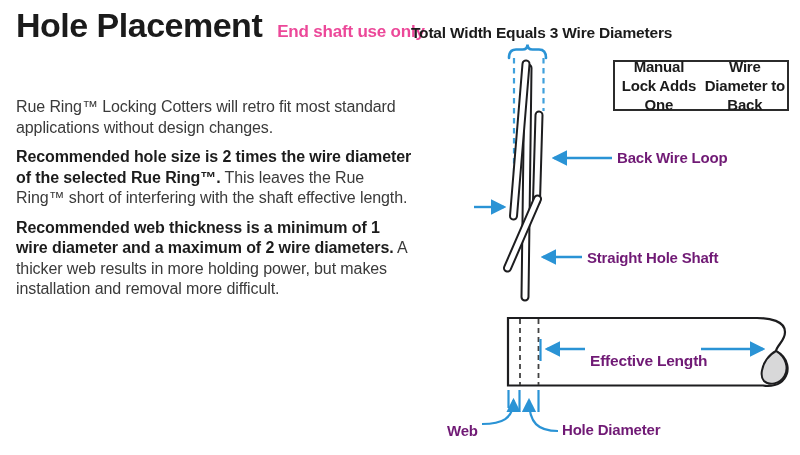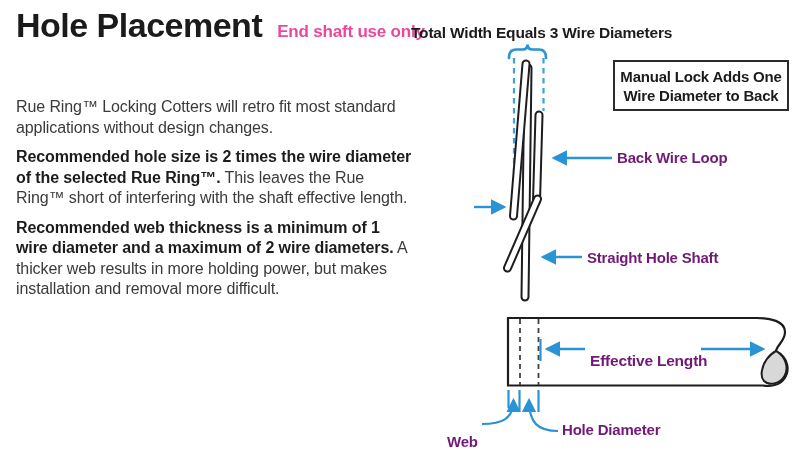--- a/index.html
+++ b/index.html
@@ -71,21 +71,21 @@
   }
   .callout-box {
     position: absolute;
     left: 613px;
     top: 60px;
     width: 176px;
     height: 51px;
     border: 2px solid #2b2b2b;
     background: #ffffff;
     display: flex;
-    flex-direction: column;
+    flex-direction: row;
     align-items: center;
     justify-content: center;
     text-align: center;
     font-size: 15px;
     font-weight: 700;
     color: #1b1b1b;
     line-height: 19px;
     letter-spacing: -0.2px;
   }
   .front-loop-label { line-height: 17.5px; }
@@ -170,17 +170,17 @@
     <span>Wire Diameter to Back</span>
   </div>
 
   <div class="dlabel" style="left:617px; top:149px;">Back Wire Loop</div>
 
 
   <div class="dlabel" style="left:587px; top:249px;">Straight Hole Shaft</div>
 
   <div class="dlabel" style="left:590px; top:352px; font-size:15.5px;">Effective Length</div>
 
-  <div class="dlabel" style="left:447px; top:433px;">Web</div>
+  <div class="dlabel" style="left:447px; top:422px;">Web</div>
 
   <div class="dlabel" style="left:562px; top:421px;">Hole Diameter</div>
 
 </div>
 
 </body></html>

